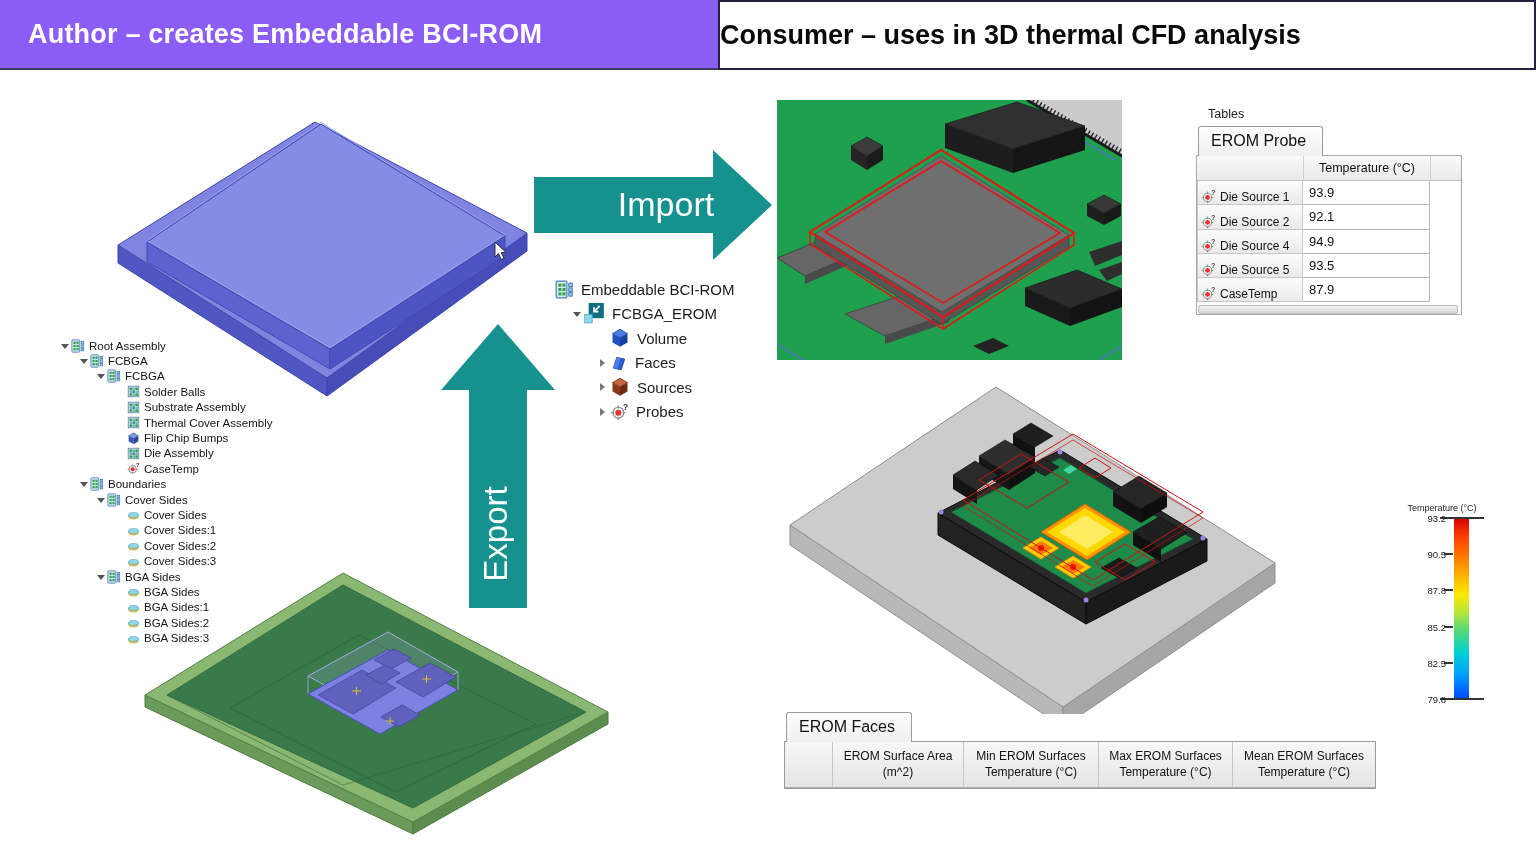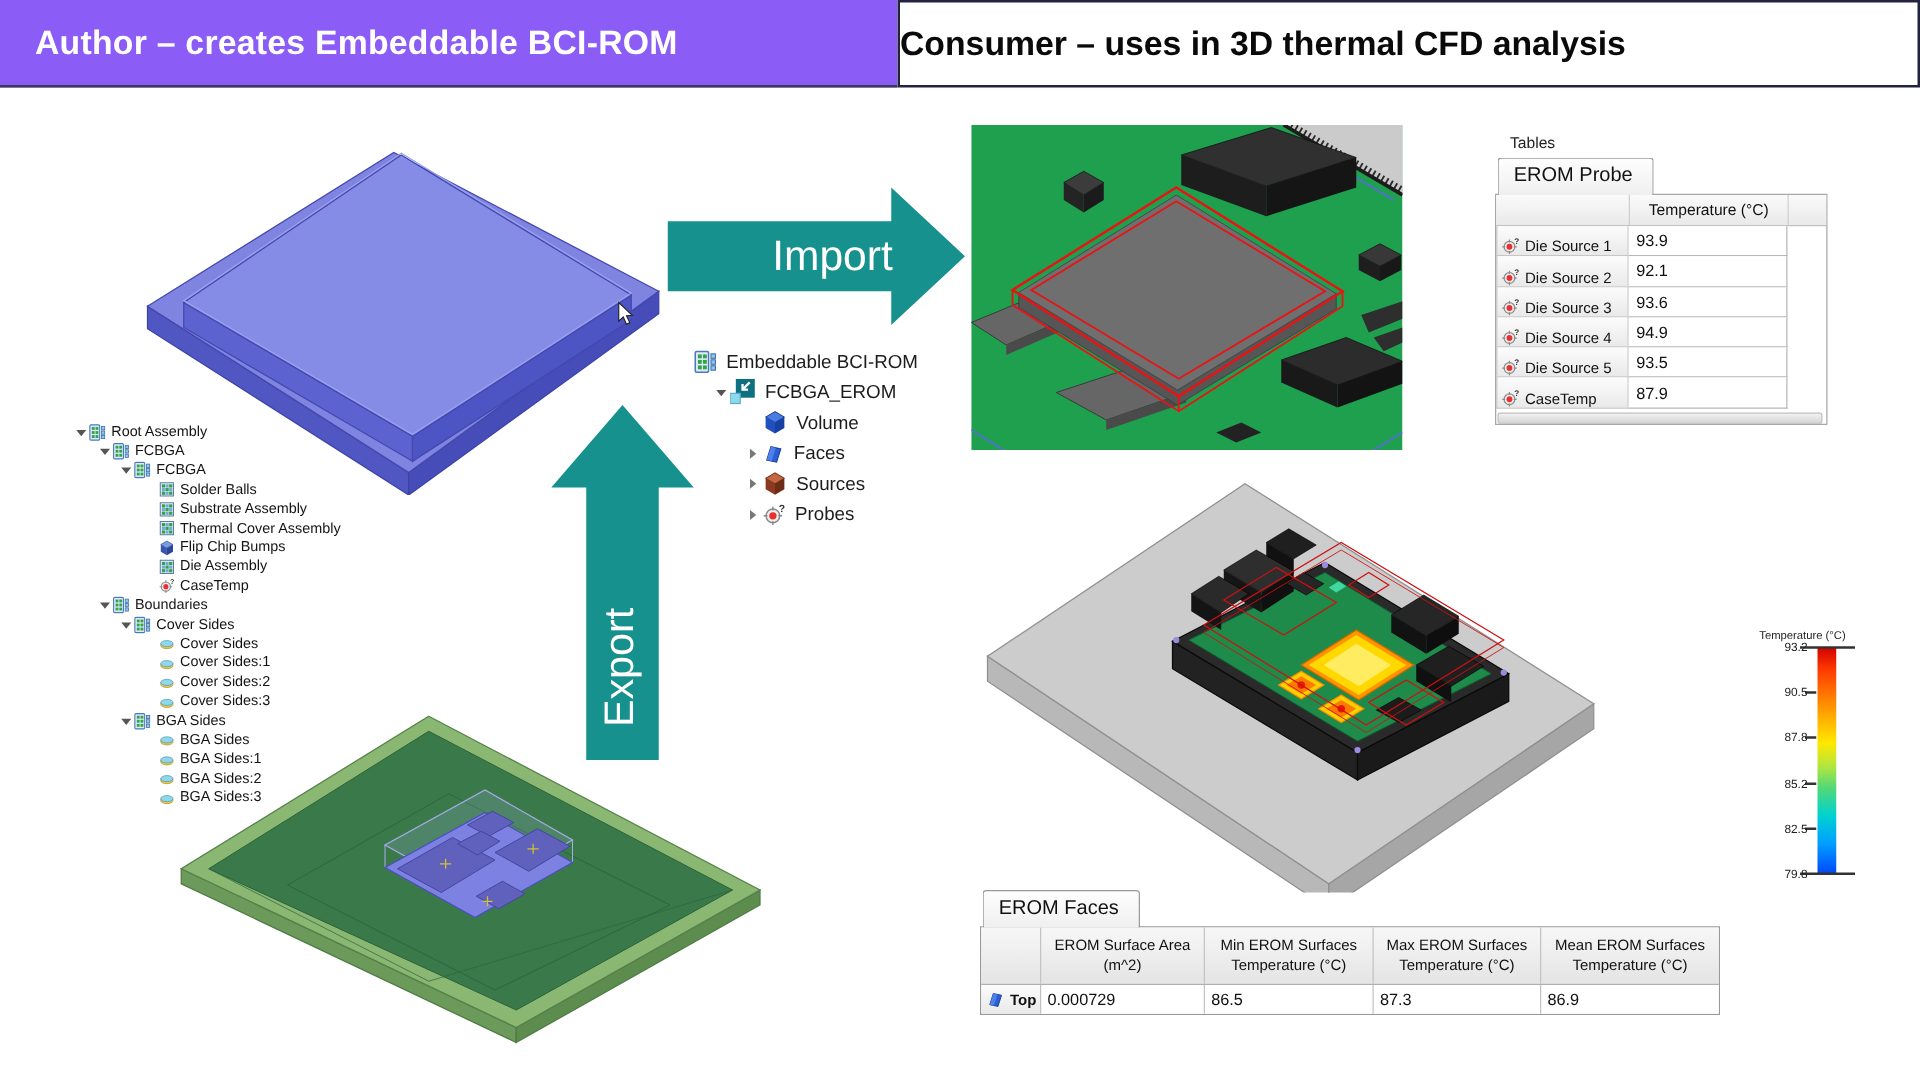--- a/index.html
+++ b/index.html
@@ -446,29 +446,20 @@
             </svg>
             <span>Die Source 2</span>
           </div>
           <div class="pval">92.1</div>
         </div>
       <div class="prow">
           <div class="plabel">
             <svg class="ic" width="15" height="15" viewBox="0 0 16 16">
               <use href="#i-probe"></use>
             </svg>
-            <span>Die Source 3</span>
-          </div>
-          <div class="pval">93.6</div>
-        </div>
-      <div class="prow">
-          <div class="plabel">
-            <svg class="ic" width="15" height="15" viewBox="0 0 16 16">
-              <use href="#i-probe"></use>
-            </svg>
             <span>Die Source 4</span>
           </div>
           <div class="pval">94.9</div>
         </div>
       <div class="prow">
           <div class="plabel">
             <svg class="ic" width="15" height="15" viewBox="0 0 16 16">
               <use href="#i-probe"></use>
             </svg>
             <span>Die Source 5</span>
@@ -565,28 +556,16 @@
         <div class="hcell"></div>
         <div class="hcell">EROM Surface Area
 (m^2)</div>
         <div class="hcell">Min EROM Surfaces
 Temperature (°C)</div>
         <div class="hcell">Max EROM Surfaces
 Temperature (°C)</div>
         <div class="hcell">Mean EROM Surfaces
 Temperature (°C)</div>
       </div>
-      <div class="frow">
-        <div class="flabel">
-            <svg class="ic" width="15" height="15" viewBox="0 0 16 16">
-              <use href="#i-face"></use>
-            </svg>
-            <span>Top</span>
-          </div>
-        <div class="fcell">0.000729</div>
-        <div class="fcell">86.5</div>
-        <div class="fcell">87.3</div>
-        <div class="fcell">86.9</div>
-      </div>
     </div>
   </div>
 
 </div>
 
 </body></html>

